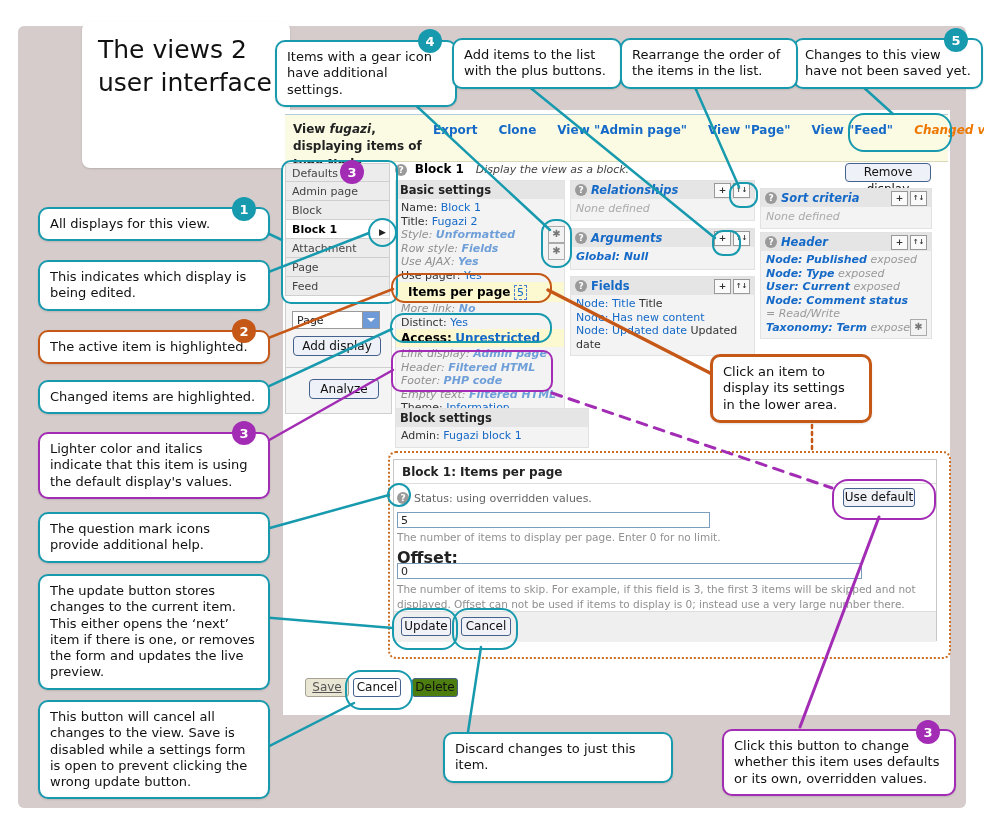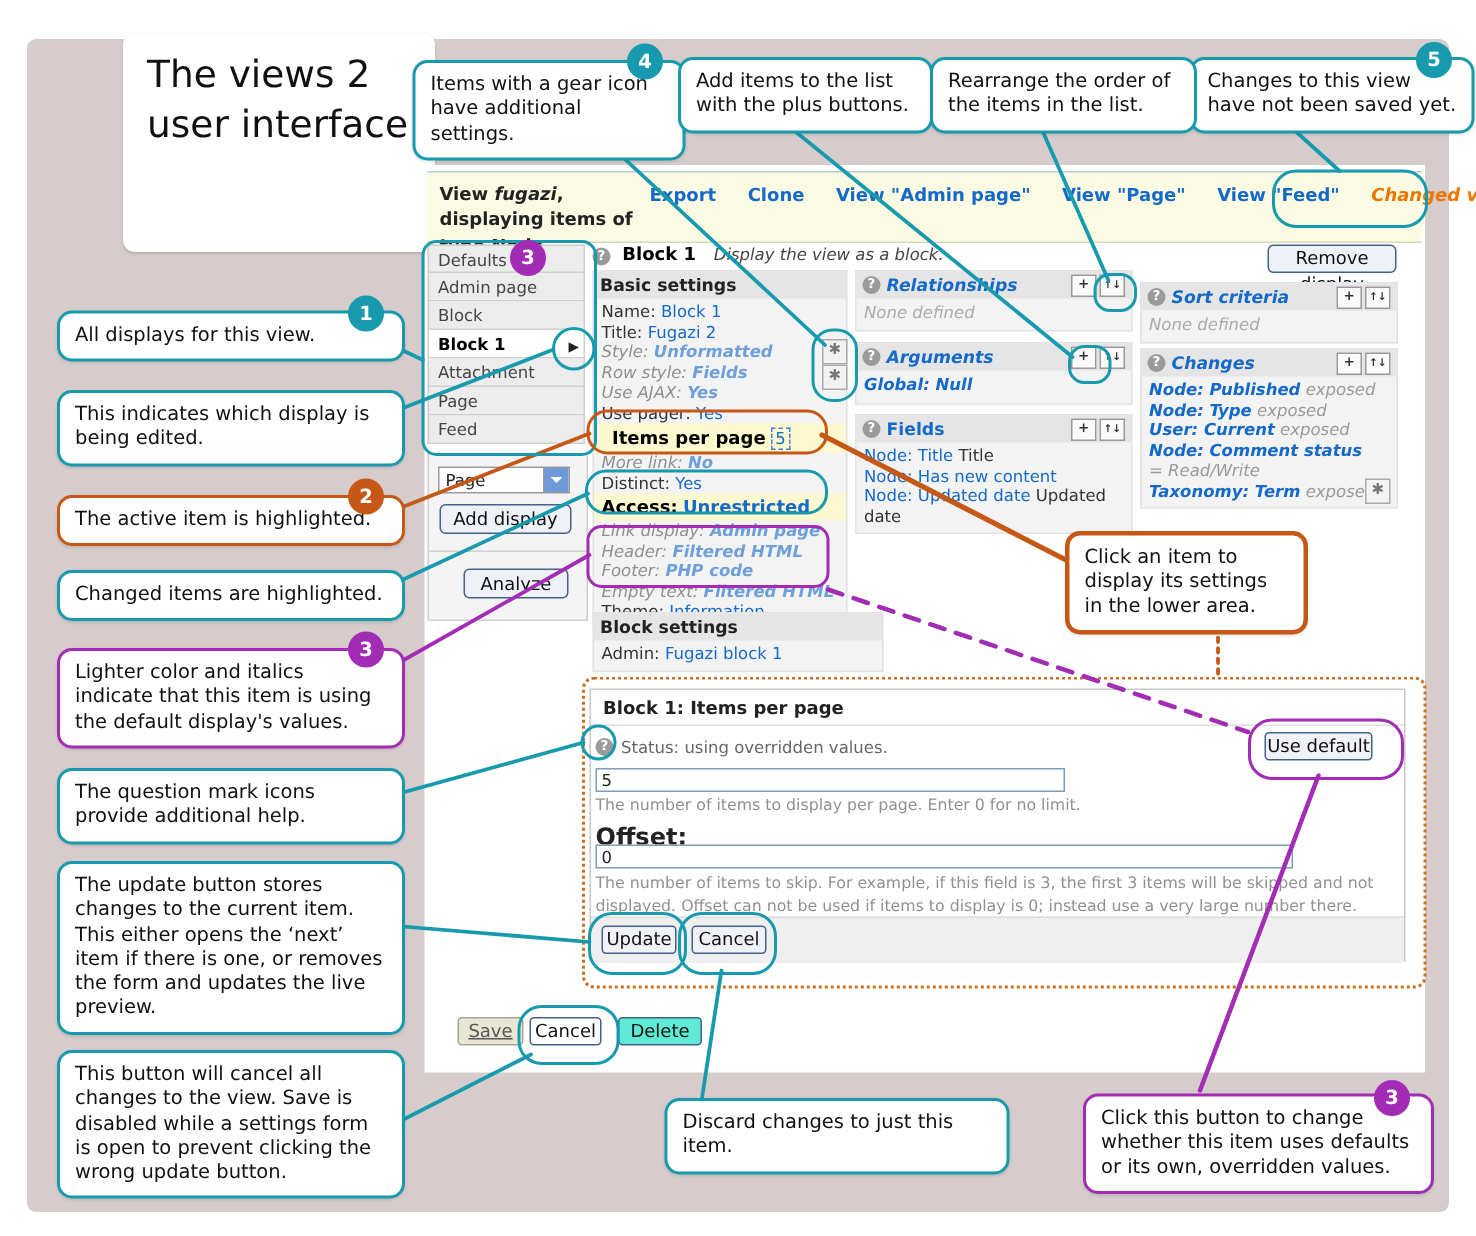--- a/index.html
+++ b/index.html
@@ -216,21 +216,21 @@
         <span class="sp"></span>
       <span class="mini-btn">+</span>
       <span class="mini-btn" style="font-size:7px;">↑↓</span>
     </div>
     <div class="empty" style="padding-bottom:5px;">None defined</div>
   </div>
 
   <div class="abs sec" style="left:760px;top:232px;width:172px;z-index:2;">
     <div class="sec-h">
       <span class="qmark">?</span>
-      <span class="blue-it">Changes</span>
+      <span class="blue-it">Header</span>
         <span class="sp"></span>
       <span class="mini-btn">+</span>
       <span class="mini-btn" style="font-size:7px;">↑↓</span>
     </div>
     <div style="padding:2px 0 4px 0;position:relative;">
       <div class="srow it"><span class="lk">Node: Published</span><span class="sfx"> exposed</span></div>
       <div class="srow it"><span class="lk">Node: Type</span><span class="sfx"> exposed</span></div>
       <div class="srow it"><span class="lk">User: Current</span><span class="sfx"> exposed</span></div>
       <div class="srow it" style="width:150px;white-space:normal;"><span class="lk">Node: Comment status</span><span class="sfx"> = Read/Write</span></div>
       <div class="srow it"><span class="lk">Taxonomy: Term</span><span class="sfx"> exposed</span></div>
@@ -250,21 +250,21 @@
     <div style="position:absolute;left:3px;top:88px;font-size:16px;font-weight:bold;color:#222;">Offset:</div>
     <input class="finput" style="left: 3px; top: 103px; width: 465px;" value="0">
     <div class="ghelp" style="position:absolute;left:3px;top:122px;width:530px;line-height:1.4;">The number of items to skip. For example, if this field is 3, the first 3 items will be skipped and not displayed. Offset can not be used if items to display is 0; instead use a very large number there.</div>
     <div id="form-band"></div>
     <div class="fbtn" style="left:7px;top:157px;width:50px;">Update</div>
     <div class="fbtn" style="left:67px;top:157px;width:50px;">Cancel</div>
   </div>
 
   <div class="fbtn abs" style="left:305px;top:678px;width:44px;background:#e9e6d3;border-color:#a8a294;color:#555;z-index:2;text-decoration:underline;">Save</div>
   <div class="fbtn abs" style="left:353px;top:678px;width:48px;background:#ffffff;z-index:2;">Cancel</div>
-  <div class="fbtn abs" style="left:412px;top:678px;width:56px;background:#5eead4;z-index:2;">Delete</div>
+  <div class="fbtn abs" style="left:412px;top:678px;width:46px;background:#4d7c0f;z-index:2;">Delete</div>
 
   <div class="abs oval" style="left:281px;top:160px;width:113px;height:140px;border-radius:10px;"></div>
   <div class="abs oval" style="left:368px;top:218px;width:25px;height:25px;border-radius:50%;"></div>
   <div class="abs oval" style="left:541px;top:219px;width:27px;height:45px;border-radius:14px;"></div>
   <div class="abs oval orange" style="left:391px;top:273px;width:157px;height:26px;border-radius:14px;"></div>
   <div class="abs oval" style="left:390px;top:313px;width:158px;height:26px;border-radius:14px;"></div>
   <div class="abs oval purple" style="left:391px;top:350px;width:158px;height:38px;border-radius:10px;"></div>
   <div class="abs oval" style="left:729px;top:182px;width:25px;height:22px;border-radius:11px;"></div>
   <div class="abs oval" style="left:712px;top:230px;width:25px;height:22px;border-radius:11px;"></div>
   <div class="abs oval" style="left:848px;top:113px;width:100px;height:35px;border-radius:16px;"></div>

